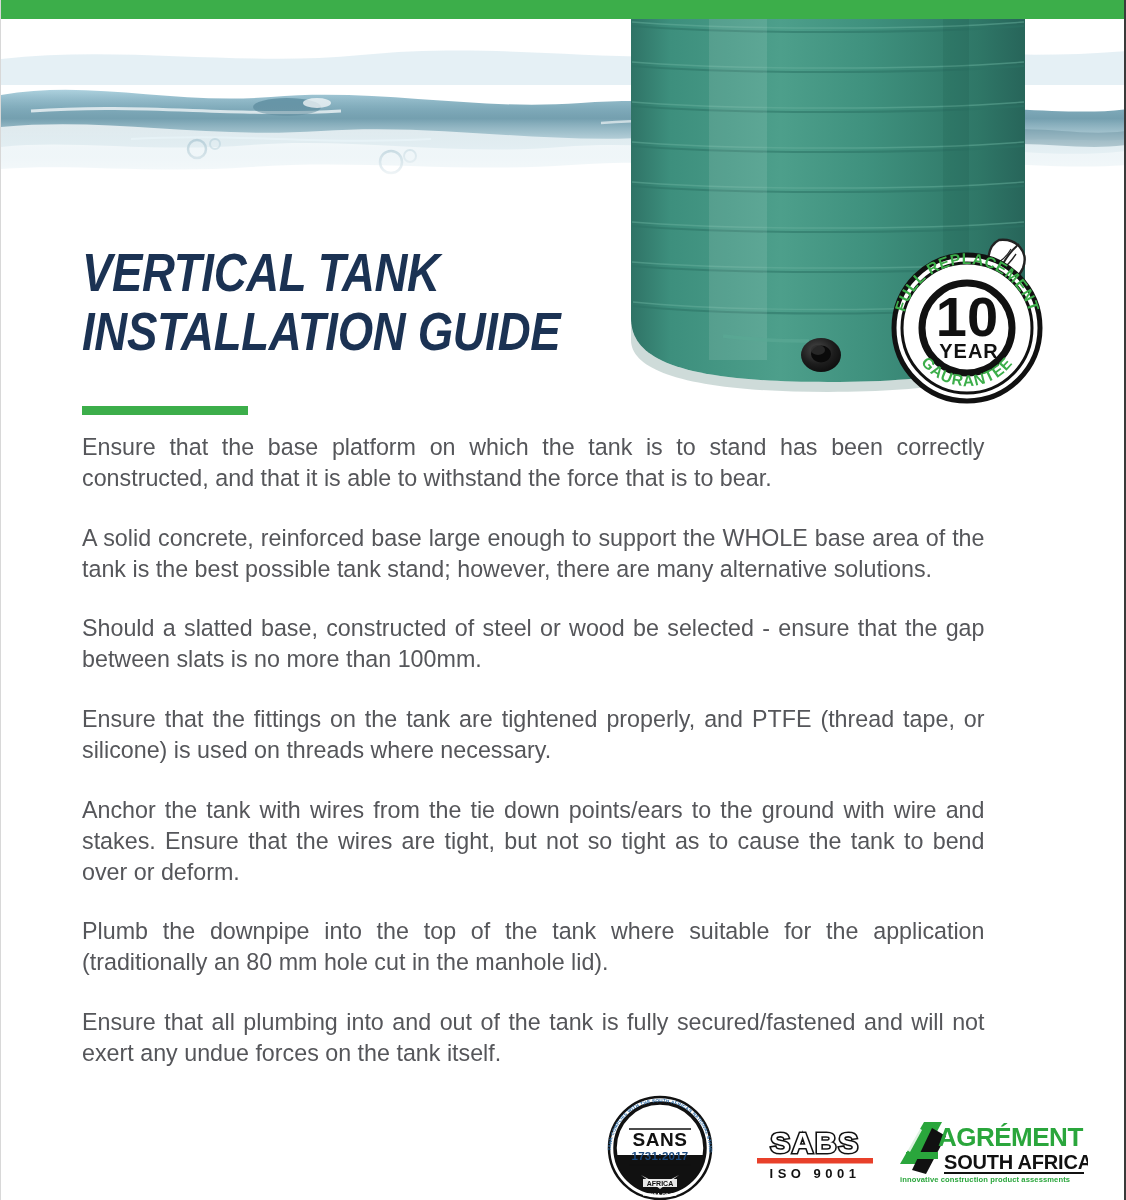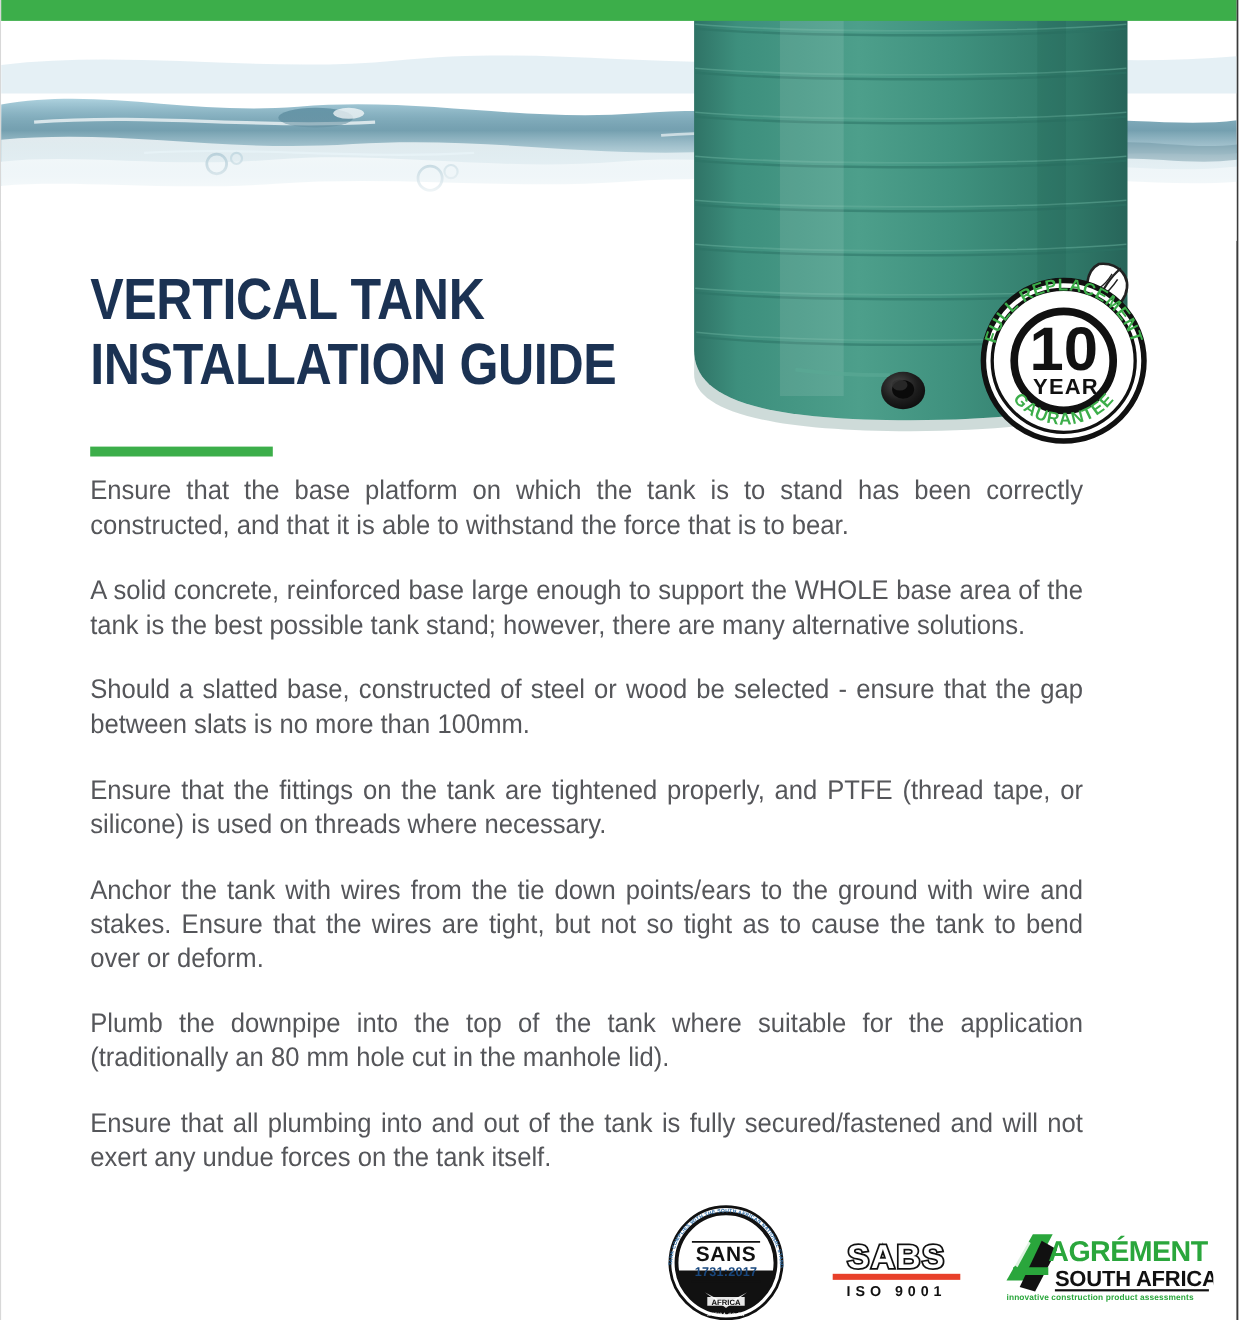--- a/index.html
+++ b/index.html
@@ -65,20 +65,21 @@
   }
   .badge-svg { display:block; width:172px; height:172px; }
 
   
   .title-block {
     position: absolute;
     left: 81px;
     top: 243px;
     width: 620px;
     z-index: 30;
+    font-style: italic;
   }
   .doc-title {
     margin: 0;
     color: #1b3253;
     font-family: "Liberation Sans Narrow", "Liberation Sans", sans-serif;
     font-weight: 700;
     font-size: 53px;
     line-height: 1.12;
     letter-spacing: -0.4px;
     transform: scaleX(0.86);
@@ -130,21 +131,21 @@
     width: 127px; height: 107px;
   }
   .logo-sabs {
     position: absolute;
     left: 157px; top: 30px;
     width: 122px; height: 58px;
   }
   .logo-agrement {
     position: absolute;
     left: 301px; top: 25px;
-    width: 190px; height: 66px; margin-left: 15px;
+    width: 190px; height: 66px;
   }
   .logo-svg { display:block; width:100%; height:100%; }
 </style>
 </head>
 <body>
 
 <div class="page">
 
   <div class="top-bar"></div>
 

